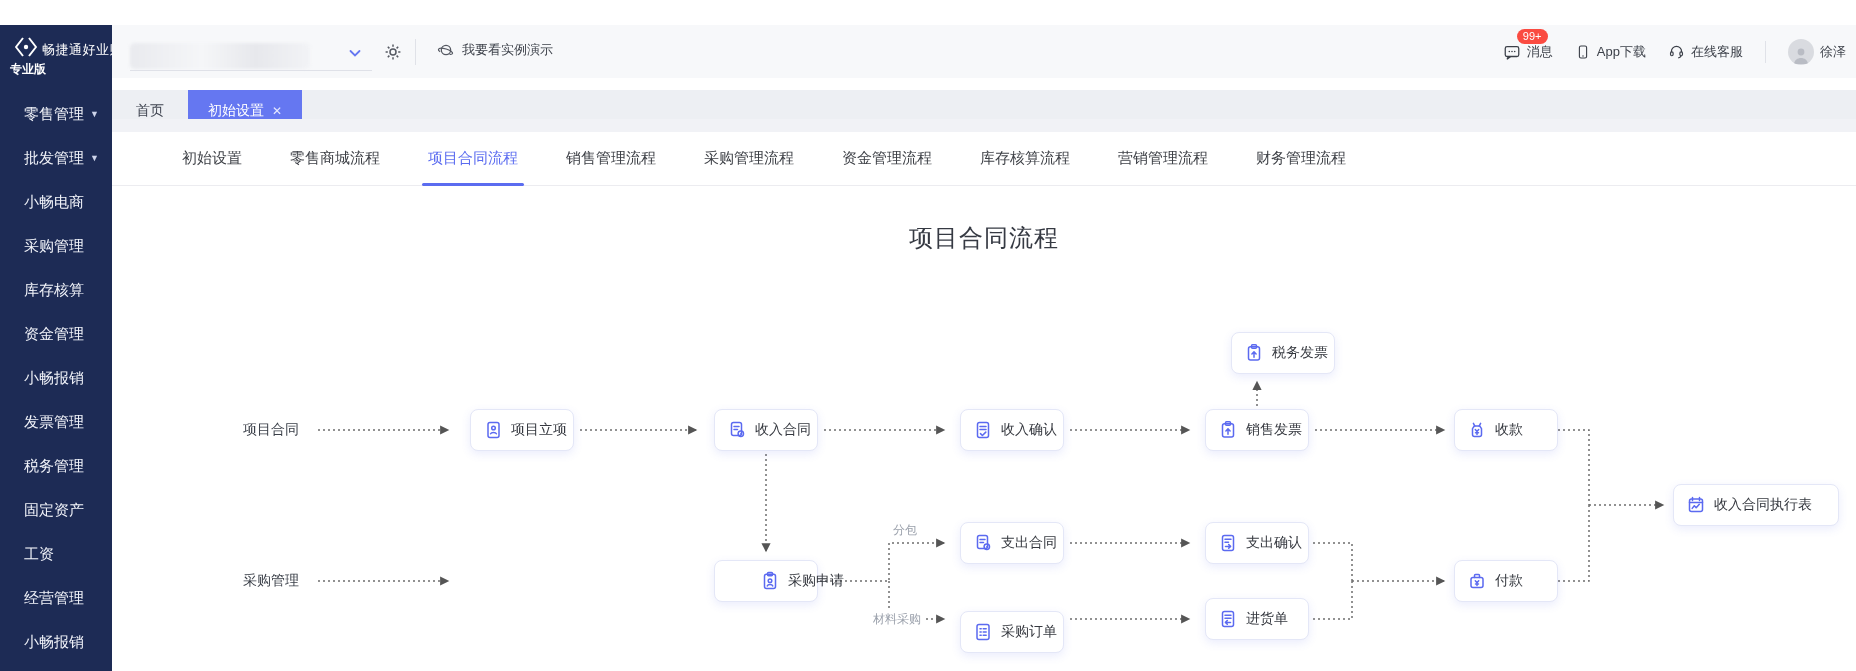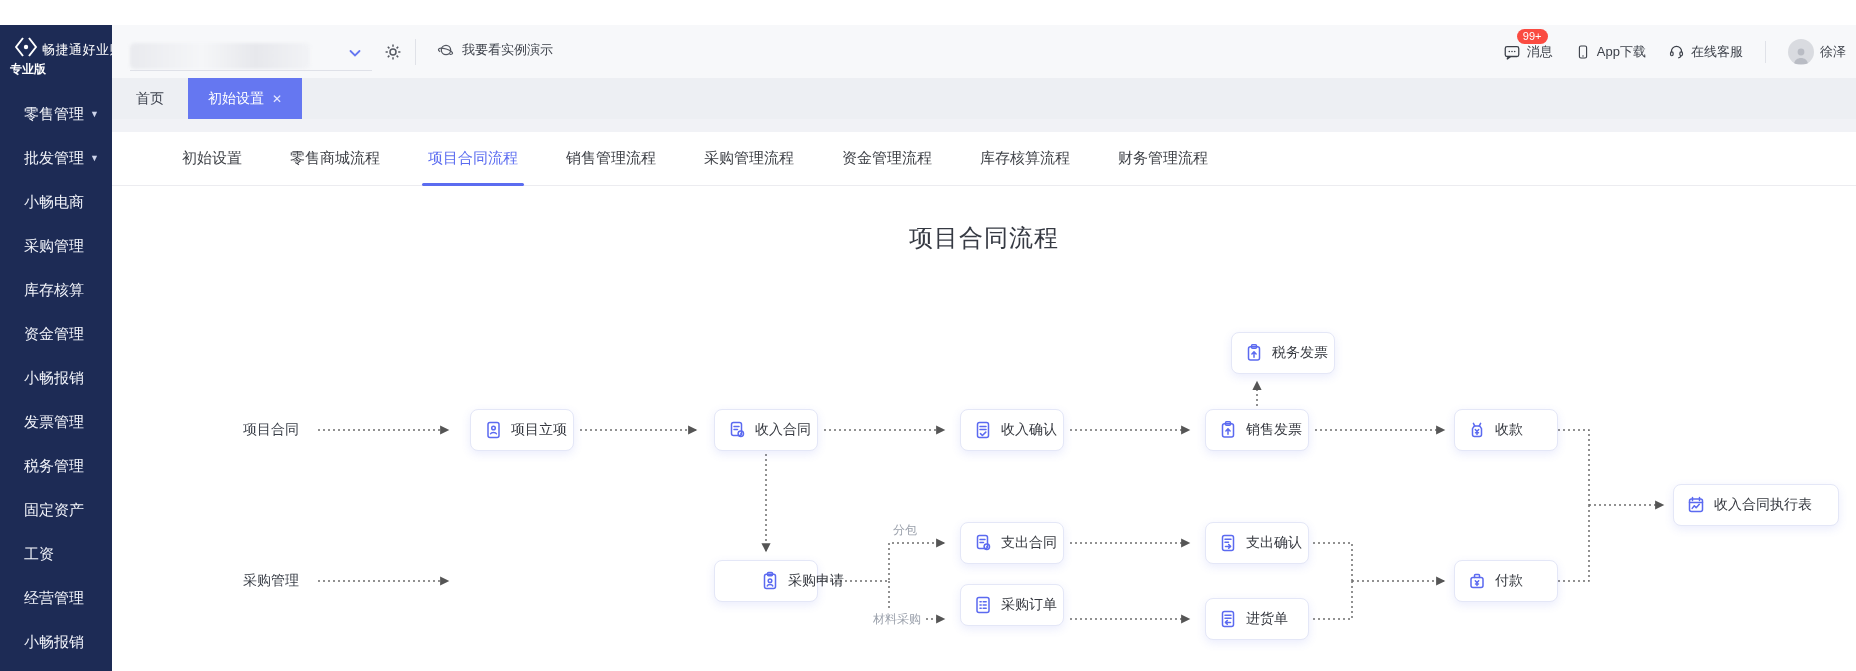--- a/index.html
+++ b/index.html
@@ -26,21 +26,21 @@
   .tb-divider { position:absolute; left:303px; top:14px; height:26px; border-left:1px solid #e0e2e8; }
   .demo-link { position:absolute; left:325px; top:16px; display:flex; align-items:center; gap:7px; font-size:13px; color:#3c4049; cursor:pointer; }
   .tb-right { position:absolute; right:10px; top:0; height:53px; display:flex; align-items:center; gap:22px; }
   .tb-item { position:relative; display:flex; align-items:center; gap:6px; font-size:13px; color:#3c4049; cursor:pointer; }
   .badge { position:absolute; top:-14px; left:14px; background:#fa4b41; color:#fff; font-size:11px; line-height:15px; padding:0 6px; border-radius:8px; white-space:nowrap; }
   .tb-vdiv { height:22px; border-left:1px solid #e0e2e8; }
   .avatar { width:26px; height:26px; border-radius:50%; background:#d9dbe0; display:flex; align-items:flex-end; justify-content:center; overflow:hidden; }
   .username { font-size:13px; color:#3c4049; white-space:nowrap; }
 
   
-  .tabstrip { position:absolute; left:112px; top:78px; right:0; height:41px; background:#edeff3; display:flex; align-items:stretch; }
+  .tabstrip { position:absolute; left:112px; top:90px; right:0; height:41px; background:#edeff3; display:flex; align-items:stretch; }
   .page-tab { display:flex; align-items:center; padding:0 24px; font-size:14px; color:#3f4450; cursor:pointer; }
   .page-tab.active { background:#6577f1; color:#fff; gap:8px; padding:0 20px; }
   .page-tab .close { font-size:12px; color:#e6e9ff; }
 
   .gray-gap { position:absolute; left:112px; top:119px; right:0; height:13px; background:#f1f2f6; }
 
   
   .panel { position:absolute; left:112px; top:132px; right:0; bottom:0; background:#fff; }
   .subnav { position:absolute; left:0; top:0; right:0; height:54px; border-bottom:1px solid #ececf0; display:flex; align-items:center; padding-left:50px; }
   .subnav-tab { position:relative; height:54px; display:flex; align-items:center; padding:0 20px; margin-right:8px; font-size:15px; color:#3c3f45; cursor:pointer; white-space:nowrap; }
@@ -210,20 +210,23 @@
           <span>销售管理流程</span>
         </div>
         <div class="subnav-tab">
           <span>采购管理流程</span>
         </div>
         <div class="subnav-tab">
           <span>资金管理流程</span>
         </div>
         <div class="subnav-tab">
           <span>库存核算流程</span>
+        </div>
+        <div class="subnav-tab">
+          <span>营销管理流程</span>
         </div>
         <div class="subnav-tab">
           <span>财务管理流程</span>
         </div>
     </div>
     <div class="flow-title">项目合同流程</div>
   </div>
 
   <svg class="edges-svg" viewBox="0 0 1856 671">
     <defs>
@@ -340,21 +343,21 @@
       <div class="fnode" style="left: 1257px; top: 543px;">
         <span style="display: flex;">
           <svg class="ic nicon" viewBox="0 0 20 20" fill="none" stroke="#5b6af0" stroke-width="1.5" stroke-linecap="round" stroke-linejoin="round">
             <rect x="4.5" y="2.5" width="11" height="15" rx="2"></rect>
             <path d="M7 6.3h6M7 9.3h3.5"></path>
             <path d="M7.5 13.4h5M10.7 11.5l1.9 1.9-1.9 1.9"></path>
           </svg>
         </span>
         <span>支出确认</span>
       </div>
-      <div class="fnode" style="left: 1012px; top: 605px;">
+      <div class="fnode" style="left: 1012px; top: 632px;">
         <span style="display: flex;">
           <svg class="ic nicon" viewBox="0 0 20 20" fill="none" stroke="#5b6af0" stroke-width="1.5" stroke-linecap="round" stroke-linejoin="round">
             <rect x="4" y="2.5" width="12" height="15" rx="2"></rect>
             <path d="M7 6.7h1.2M10.2 6.7h3M7 10h1.2M10.2 10h3M7 13.3h1.2M10.2 13.3h3"></path>
           </svg>
         </span>
         <span>采购订单</span>
       </div>
       <div class="fnode" style="left: 1257px; top: 619px;">
         <span style="display: flex;">

